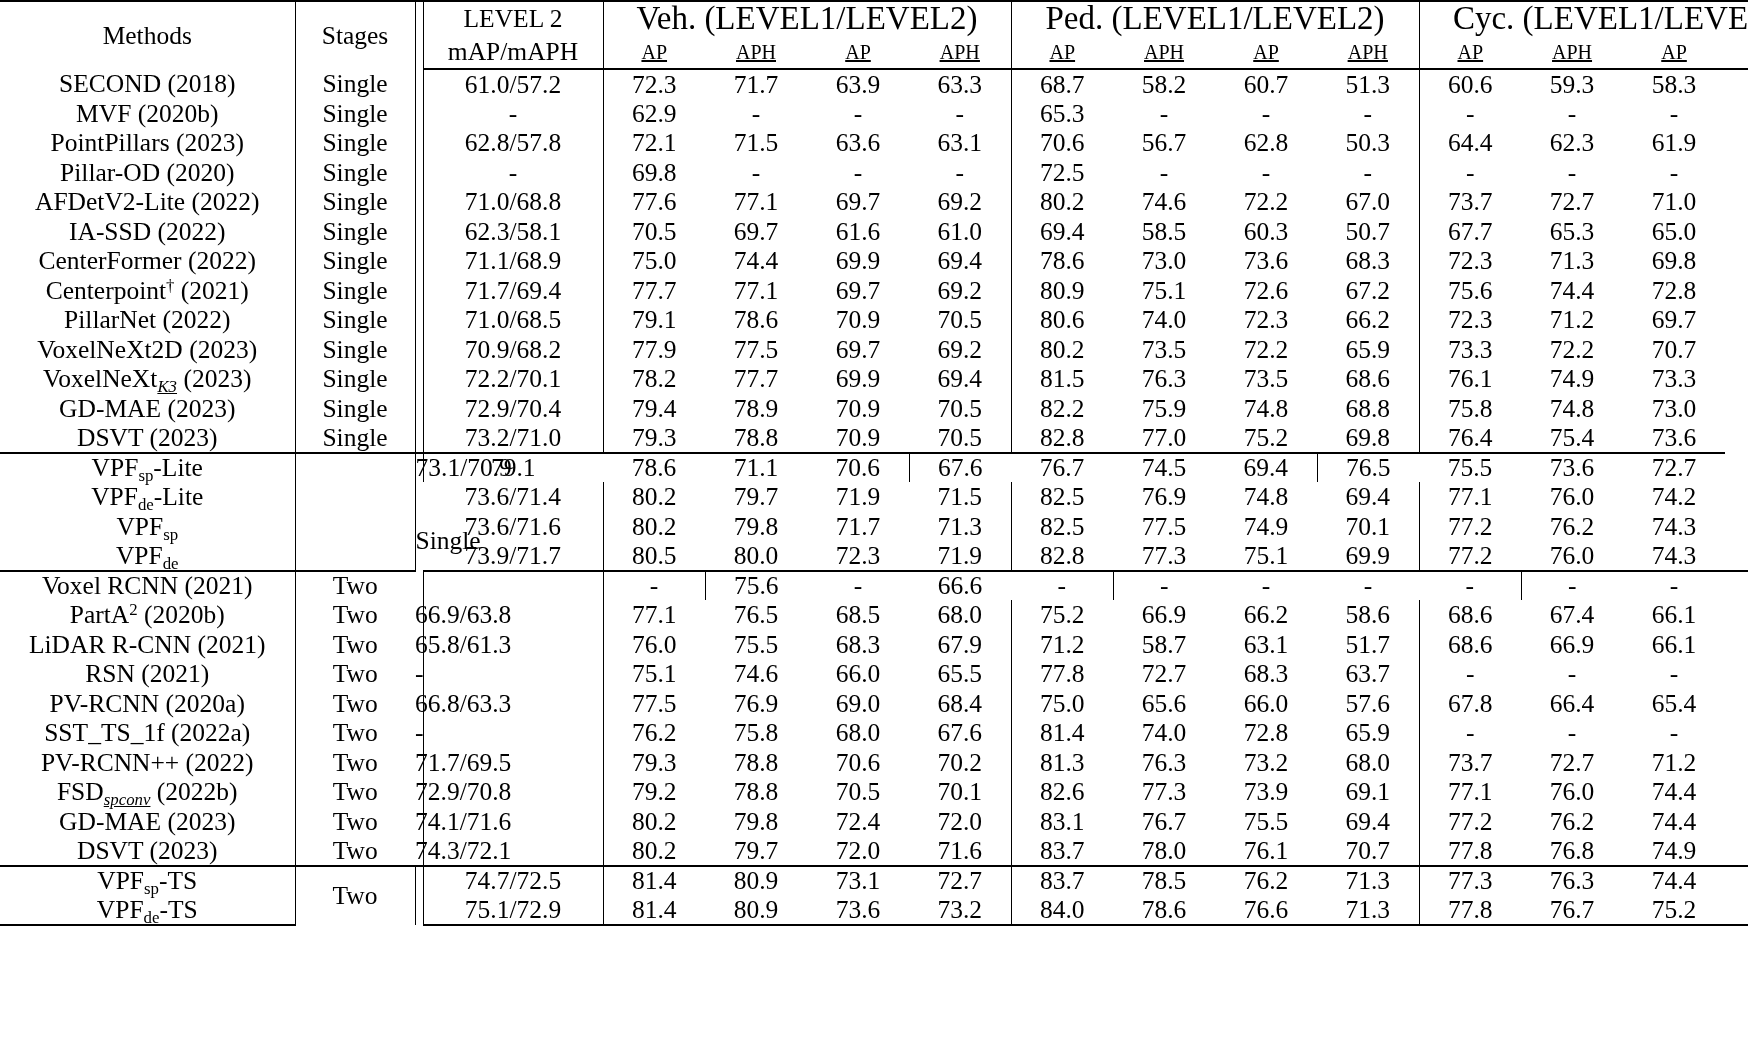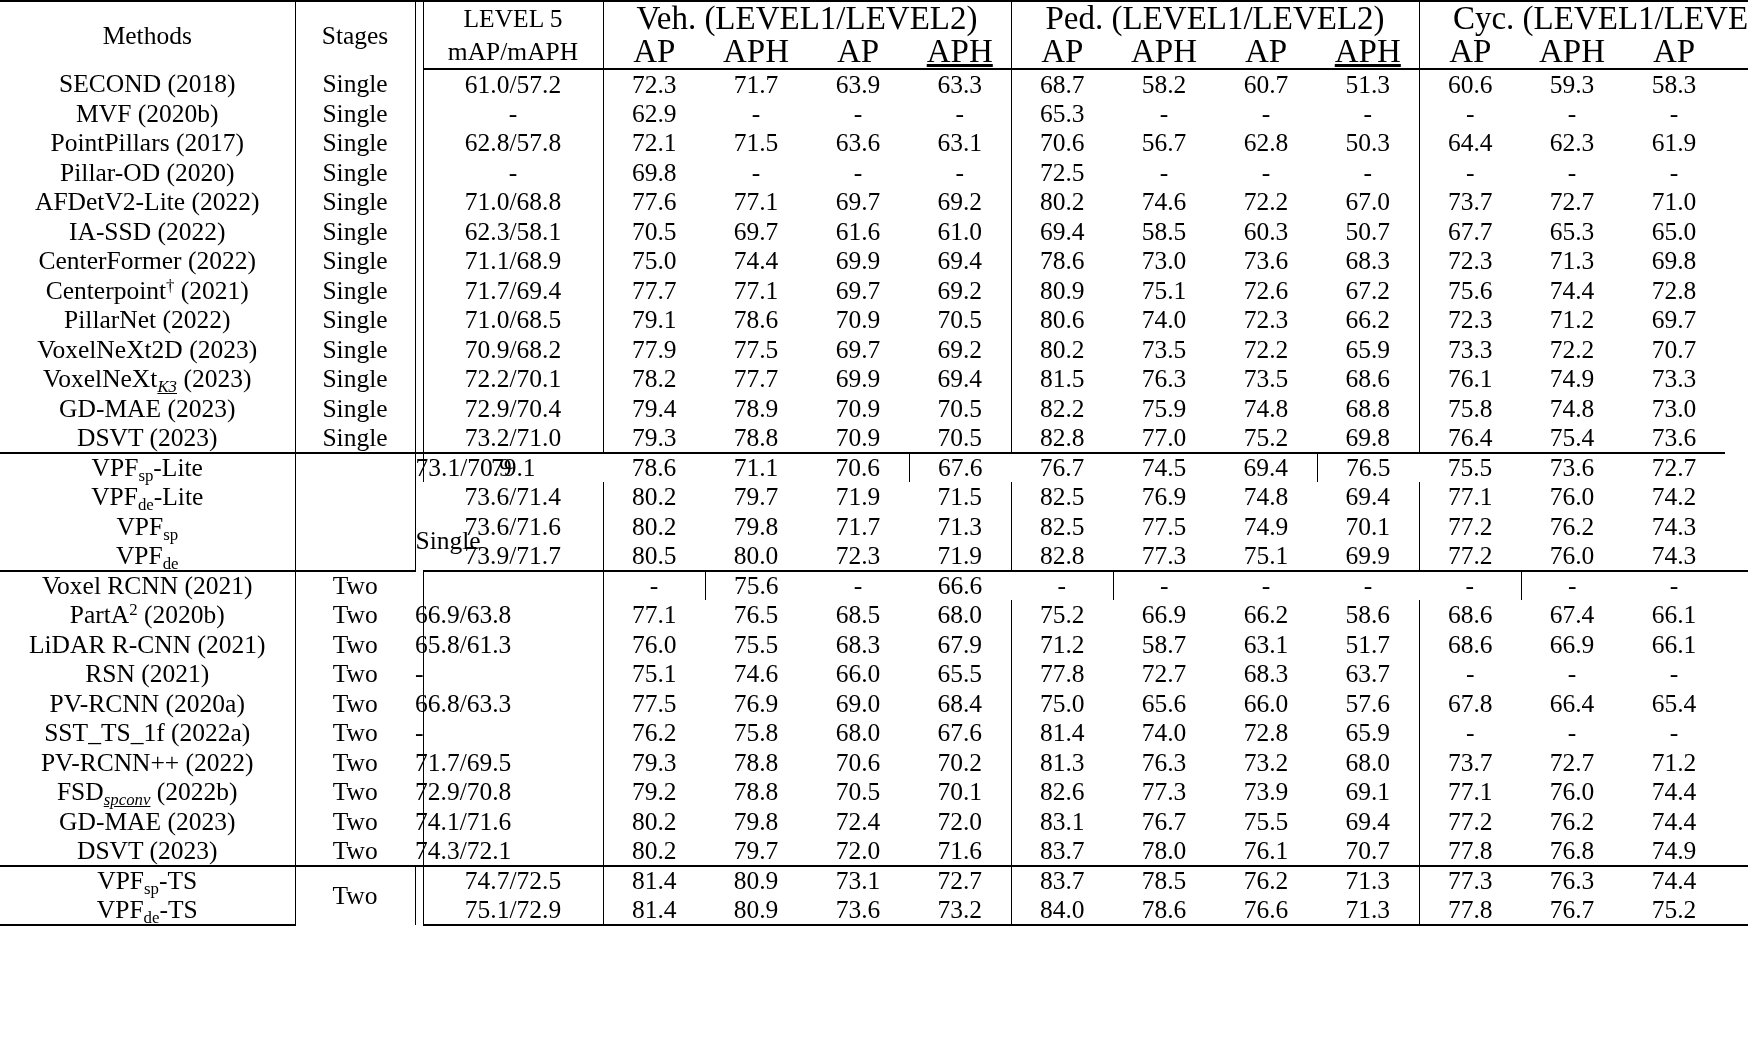--- a/index.html
+++ b/index.html
@@ -67,21 +67,21 @@
   }
 
   .col-method { width: 295px; }
   .col-stage  { width: 120px; }
   .col-gap    { width: 8px; }
   .col-lvl2   { width: 180px; }
   .col-num    { width: 102px; }
   .col-num-last { width: 104px; }
 
   .grp-head { font-size: 33px; }
-  .sub-head { font-size: 33px; }
+  .sub-head { font-size: 20px; text-decoration: underline; }
 </style>
 </head>
 <body>
 
 <div id="table-root">
   <table class="results">
     <colgroup>
       <col class="col-method">
       <col class="col-stage">
       <col class="col-gap">
@@ -98,21 +98,21 @@
         <col class="col-num">
         <col class="col-num">
         <col class="col-num-last">
     </colgroup>
     <thead>
       <tr class="rule-top hdr-row-1">
         <th rowspan="2" class="vl-methods">Methods</th>
         <th rowspan="2">Stages</th>
         <th rowspan="2" class="dbl-gap"></th>
         <th class="vl-group">
-          <span>LEVEL 5</span>
+          <span>LEVEL 2</span>
         </th>
         <th colspan="4" class="vl-group grp-head">Veh. (LEVEL1/LEVEL2)</th>
         <th colspan="4" class="vl-group grp-head">Ped. (LEVEL1/LEVEL2)</th>
         <th colspan="4" class="grp-head">Cyc. (LEVEL1/LEVEL2)</th>
       </tr>
       <tr class="hdr-bottom hdr-row-2">
         <th class="vl-group">mAP/mAPH</th>
 
         <th class="sub-head">AP</th>
         <th class="sub-head">APH</th>
@@ -160,21 +160,21 @@
           <td class="">65.3</td>
           <td class="">-</td>
           <td class="">-</td>
           <td class="vl-group">-</td>
           <td class="">-</td>
           <td class="">-</td>
           <td class="">-</td>
           <td class="">-</td>
         </tr>
         <tr class="cell-row">
-          <td class="vl-methods">PointPillars (2017)</td>
+          <td class="vl-methods">PointPillars (2023)</td>
           <td>Single</td>
           <td class="vl-group">62.8/57.8</td>
           <td class="">72.1</td>
           <td class="">71.5</td>
           <td class="">63.6</td>
           <td class="vl-group">63.1</td>
           <td class="">70.6</td>
           <td class="">56.7</td>
           <td class="">62.8</td>
           <td class="vl-group">50.3</td>

